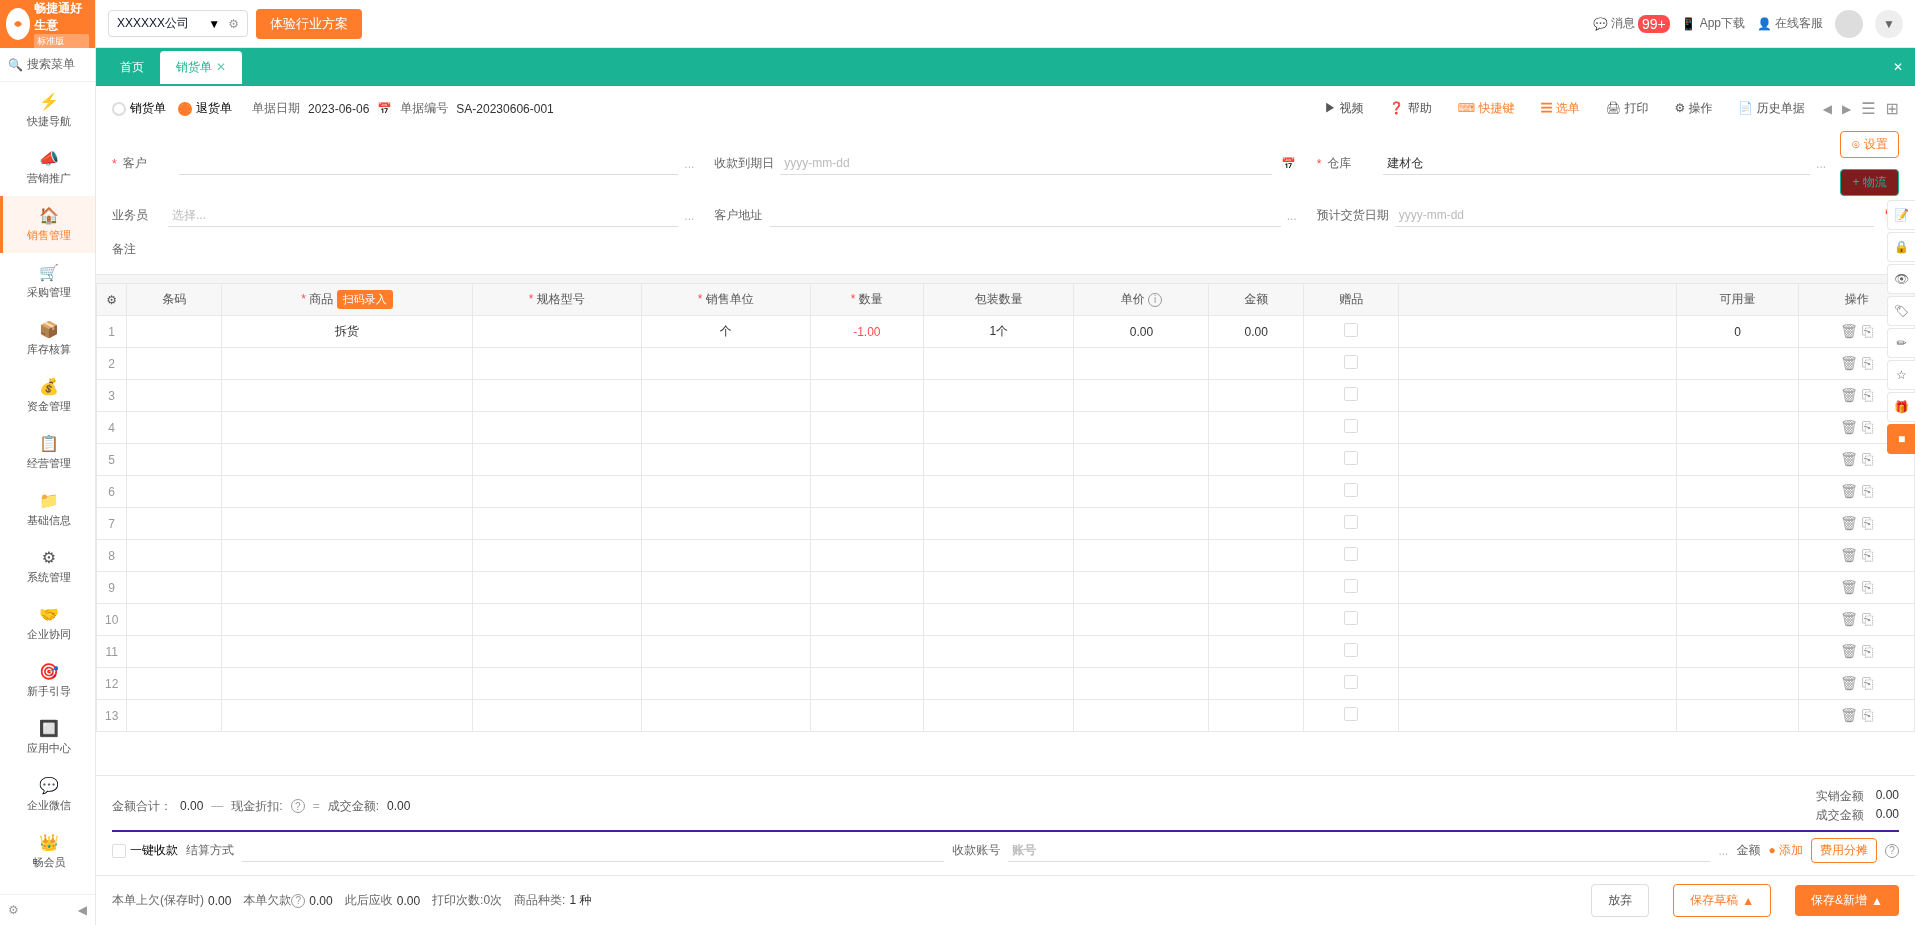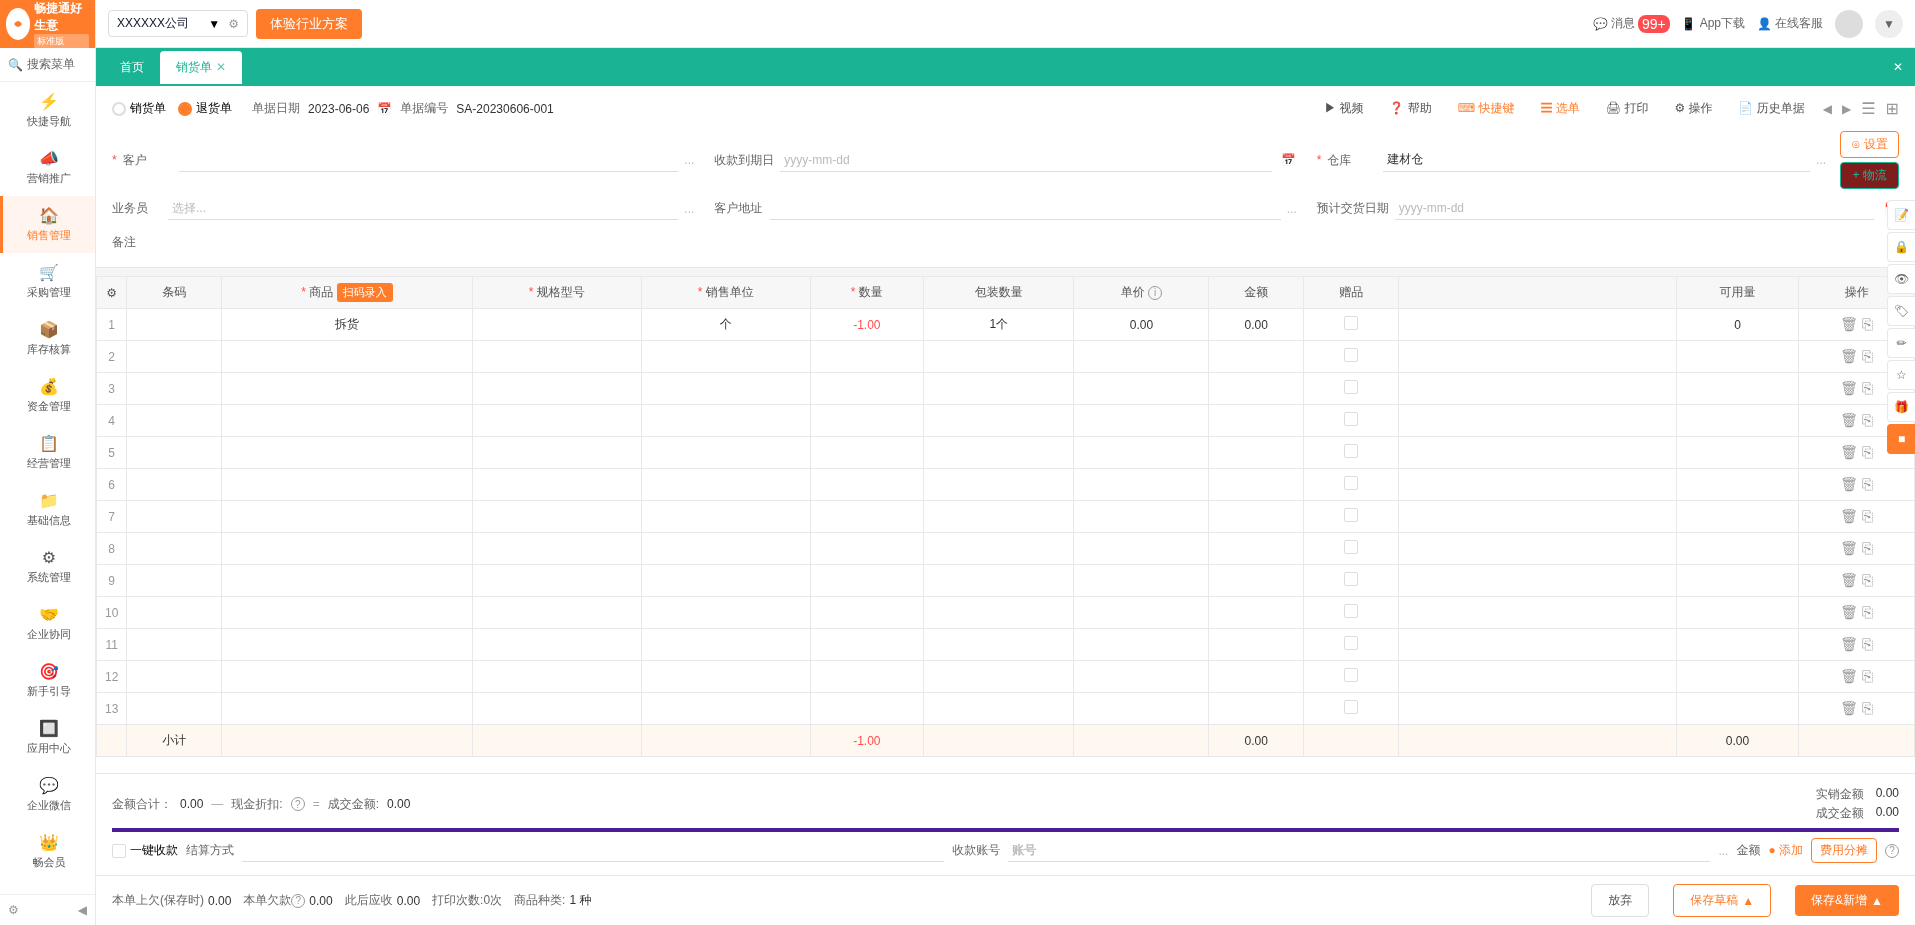--- a/index.html
+++ b/index.html
@@ -77,21 +77,21 @@
     .data-table td { border: 1px solid #e8e8e8; padding: 5px 8px; text-align: center; color: #333; height: 32px; }
     .data-table .row-num { color: #999; width: 30px; }
     .data-table .red-text { color: #ff4d4f; }
     .table-subtotal { background: #fff8f0; font-weight: 500; }
     .scan-btn { background: #ff7c2a; color: #fff; border: none; border-radius: 3px; padding: 2px 6px; cursor: pointer; font-size: 11px; }
     .required-star { color: #ff4d4f; }
 
     
     .footer-area { background: #fff; border-top: 1px solid #e8e8e8; padding: 6px 16px; }
     .footer-row1 { display: flex; align-items: center; gap: 8px; padding: 6px 0; }
-    .footer-row2 { display: flex; align-items: center; gap: 8px; padding: 6px 0; border-top: 4px solid #4c1d95; }
+    .footer-row2 { display: flex; align-items: center; gap: 8px; padding: 6px 0; border-top: 2px solid #4c1d95; }
     .footer-label { color: #666; }
     .footer-value { color: #333; font-weight: 500; }
     .footer-dash { color: #aaa; }
     .footer-eq { color: #aaa; }
     .footer-spacer { flex: 1; }
     .fee-split-btn { border: 1px solid #ff7c2a; color: #ff7c2a; background: #fff; border-radius: 4px; padding: 3px 8px; cursor: pointer; }
     .one-click-pay { display: flex; align-items: center; gap: 4px; cursor: pointer; }
     .add-btn { color: #ff7c2a; cursor: pointer; }
     .summary-row { display: flex; justify-content: flex-end; gap: 12px; color: #666; }
     .summary-amount { color: #333; font-weight: 500; }
@@ -291,21 +291,21 @@
         <div class="form-field">
           <span class="field-label">收款到期日</span>
           <input class="field-input" placeholder="yyyy-mm-dd" style="flex: 1 1 0%;">
           <span class="field-calendar">📅</span>
         </div>
         <div class="form-field">
           <span class="field-required">*</span>
           <span class="field-label">仓库</span>
           <input class="field-input" style="flex: 1 1 0%;" value="建材仓">
           <span class="field-dots">...</span>
-          <div style="display:flex;flex-direction:column;gap:4px;margin-left:8px;">
+          <div style="display:flex;flex-direction:column;gap:11px;margin-left:8px;">
             <button class="btn-setting">⊙ 设置</button>
             <button class="btn-logistics">+ 物流</button>
           </div>
         </div>
       </div>
 
       <div style="display:grid;grid-template-columns:1fr 1fr 1fr;gap:0 20px;margin-bottom:8px;">
         <div class="form-field">
           <span class="field-label">业务员</span>
           <input class="field-input" placeholder="选择..." style="flex: 1 1 0%;">
@@ -603,35 +603,20 @@
               <td></td>
             <td><span class="checkbox-cell"></span></td>
               <td></td>
               <td></td>
             <td>
                 <div class="col-actions">
                   <span class="action-icon">🗑</span>
                   <span class="action-icon">⎘</span>
                 </div>
               </td>
-          </tr>
-          <tr class="table-subtotal">
-            <td></td>
-            <td>小计</td>
-            <td></td>
-            <td></td>
-            <td></td>
-            <td class="red-text">-1.00</td>
-            <td></td>
-            <td></td>
-            <td>0.00</td>
-            <td></td>
-            <td></td>
-            <td>0.00</td>
-            <td></td>
           </tr>
         </tbody>
       </table>
     </div>
 
     <div class="footer-area">
       <div class="footer-row1">
         <span class="footer-label">金额合计：</span>
         <span class="footer-value">0.00</span>
         <span class="footer-dash">—</span>

